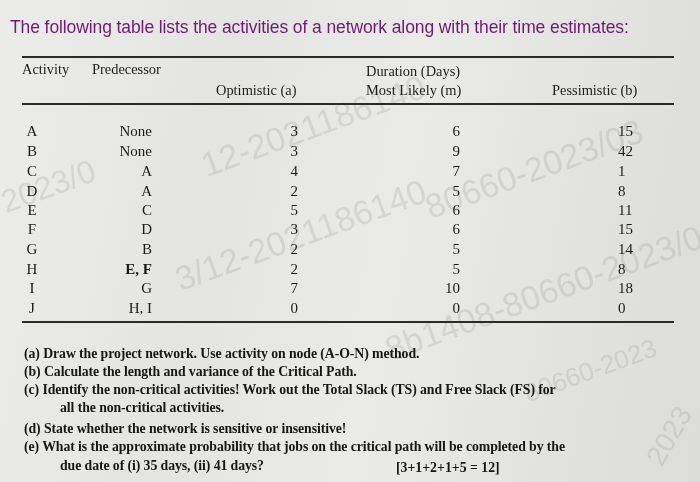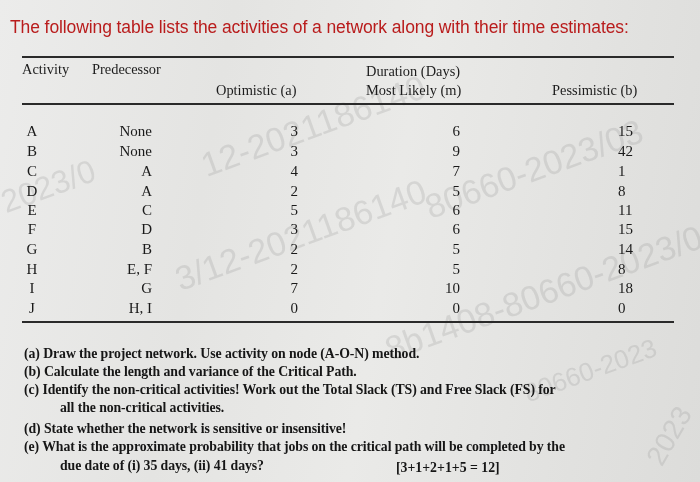--- a/index.html
+++ b/index.html
@@ -4,21 +4,21 @@
 <style>
   html, body { margin:0; padding:0; }
   body {
     width:700px; height:482px; overflow:hidden; position:relative;
     background: linear-gradient(100deg, #ececeb 0%, #e4e4e2 30%, #eaeae8 55%, #e2e2e0 80%, #dcdcda 100%);
     color:#151515;
   }
   .title {
     position:absolute; left:10px; top:17px;
     font-family:"Liberation Sans", sans-serif; font-size:17.5px; letter-spacing:-0.1px;
-    color:#b91c1c; white-space:nowrap;
+    color:#701a75; white-space:nowrap;
   }
   .rule { position:absolute; left:22px; width:652px; height:1.6px; background:#2a2a2a; }
   .hdr {
     position:absolute; font-family:"Liberation Serif", serif; font-size:15.5px;
     color:#1c1c1c; white-space:nowrap; transform:scaleX(0.93); transform-origin:left top;
   }
   .cell {
     position:absolute; font-family:"Liberation Serif", serif; font-size:15px;
     color:#1a1a1a; white-space:nowrap; line-height:15px;
   }
@@ -108,21 +108,21 @@
   </div>
   <div>
     <span class="cell c-act" style="top:242px;">G</span>
     <span class="cell c-pred" style="top:242px;">B</span>
     <span class="cell c-opt" style="top:242px;">2</span>
     <span class="cell c-ml" style="top:242px;">5</span>
     <span class="cell c-pes" style="top:242px;font-family:Liberation Serif, serif;">14</span>
   </div>
   <div>
     <span class="cell c-act" style="top:262px;">H</span>
-    <span class="cell c-pred" style="top:262px;">E, F</span>
+    <span class="cell c-pred" style="top:262px;font-weight:bold;">E, F</span>
     <span class="cell c-opt" style="top:262px;">2</span>
     <span class="cell c-ml" style="top:262px;">5</span>
     <span class="cell c-pes" style="top:262px;">8</span>
   </div>
   <div>
     <span class="cell c-act" style="top:281px;">I</span>
     <span class="cell c-pred" style="top:281px;">G</span>
     <span class="cell c-opt" style="top:281px;">7</span>
     <span class="cell c-ml" style="top:281px;">10</span>
     <span class="cell c-pes" style="top:281px;">18</span>

